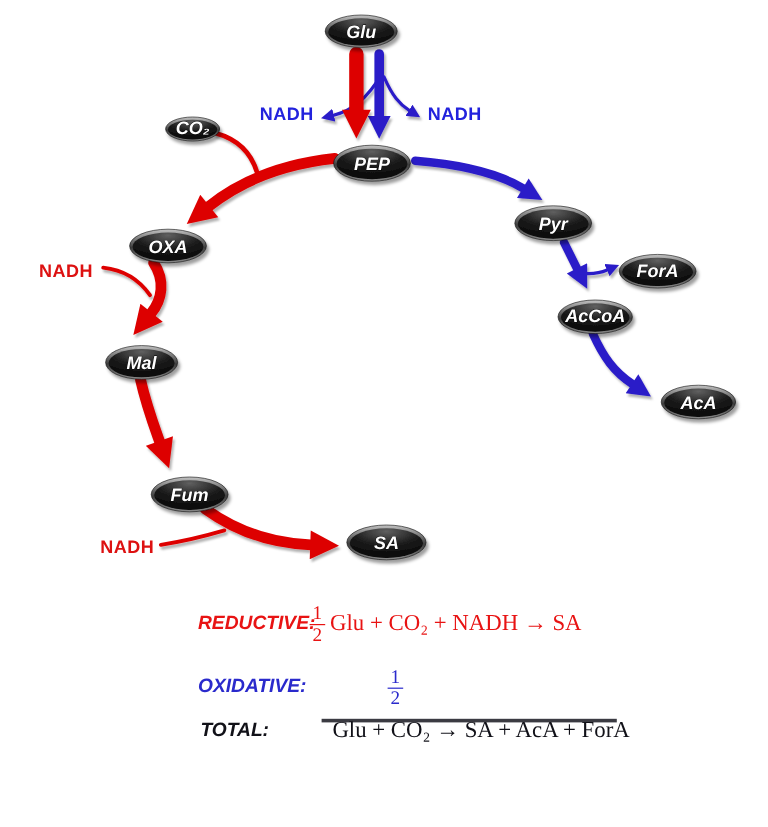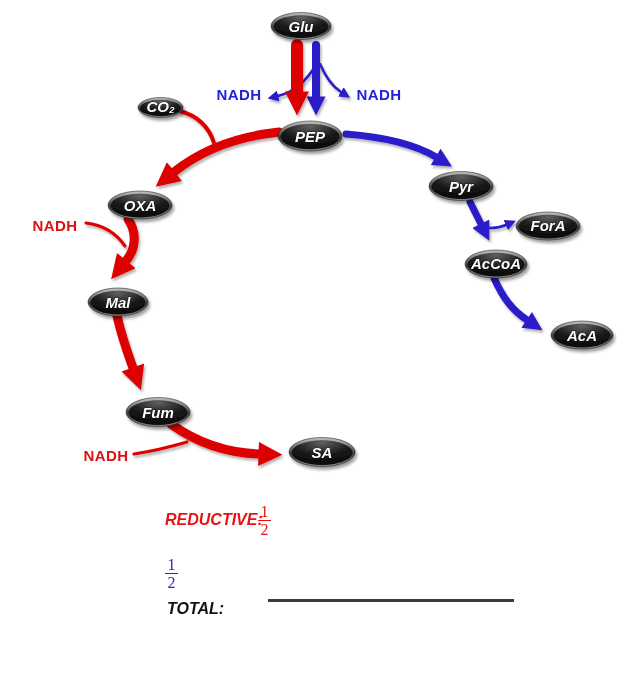--- a/index.html
+++ b/index.html
@@ -157,29 +157,32 @@
   </svg>
 
   <div>
 
     <div class="eq-row c-red" style="top:500px">
       <span class="eq-label" style="width:93px">REDUCTIVE:</span>
       <span class="frac">
         <span class="num">1</span>
         <span class="den">2</span>
       </span>
+      <span class="eq-body">Glu + CO₂ + NADH → SA</span>
     </div>
 
     <div class="eq-row c-blue" style="top:553px">
+      <span class="eq-label" style="width:158px">OXIDATIVE:</span>
       <span class="frac">
         <span class="num">1</span>
         <span class="den">2</span>
       </span>
     </div>
 
     <div class="rule"></div>
 
     <div class="eq-row c-dark" style="top:596px;left:167px;height:26px">
       <span class="eq-label" style="width:110px">TOTAL:</span>
+      <span class="eq-body" style="margin-left:0">Glu + CO₂ → SA + AcA + ForA</span>
     </div>
 
   </div>
 </div>
 
 </body></html>

